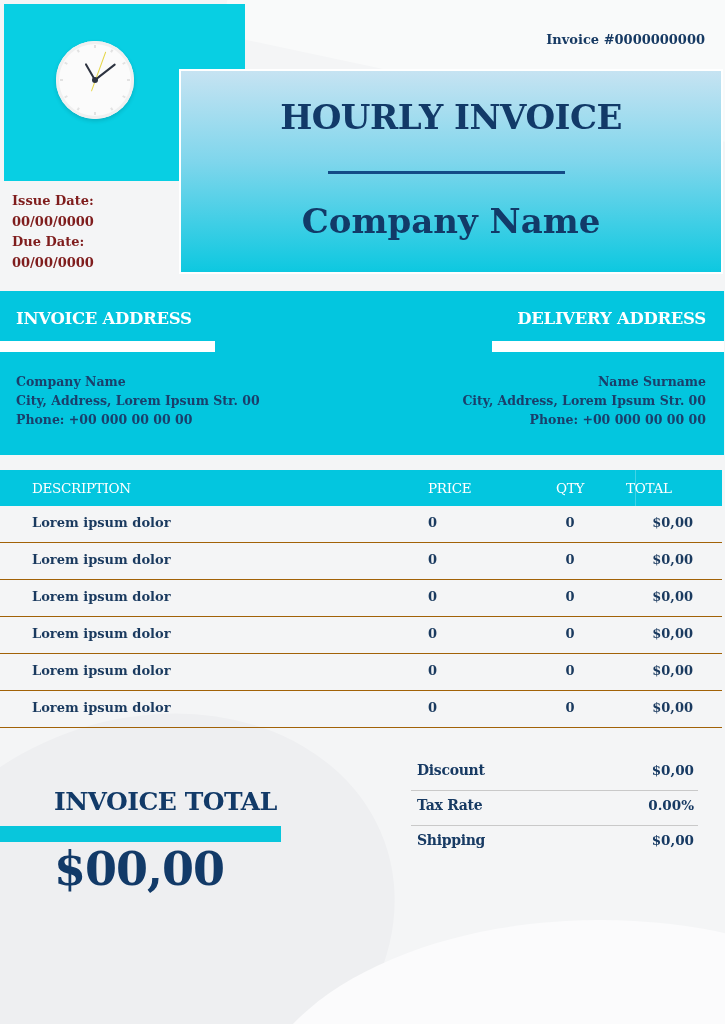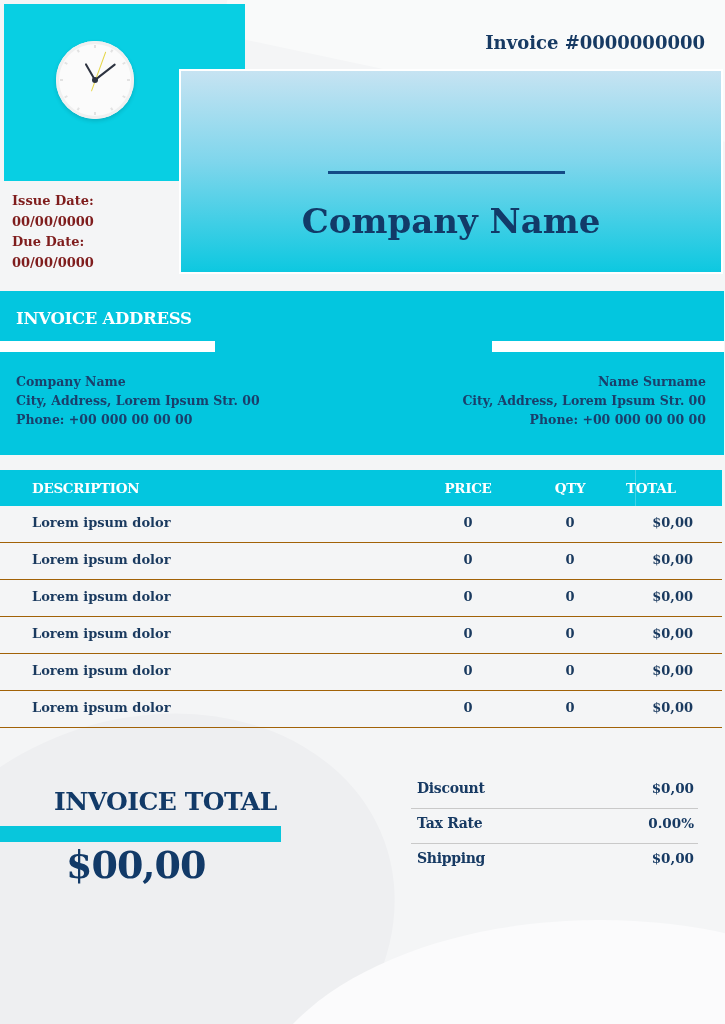--- a/index.html
+++ b/index.html
@@ -43,21 +43,21 @@
   .hand.minute { width: 2px; height: 26px; background: #2d3340; transform: rotate(52deg); }
   .hand.second { width: 1px; height: 30px; background: #e6d64a; transform: rotate(20deg); left: 39px; }
   .hand.second-tail { width: 1px; height: 12px; background: #e6d64a; transform: rotate(200deg); left: 39px; }
   .clock .pin { position: absolute; left: 36px; top: 36px; width: 6px; height: 6px; border-radius: 50%; background: #2d3340; }
 
   .dates {
     left: 12px; top: 191px; font-size: 13px; font-weight: bold; line-height: 20.5px; color: #7f1d1d;
   }
 
   .invoice-number {
-    right: 20px; top: 32px; font-size: 18px; font-weight: bold; color: #173a63;
+    right: 20px; top: 32px; font-size: 13px; font-weight: bold; color: #173a63;
   }
 
   
   .banner {
     left: 179px; top: 69px; width: 544px; height: 205px;
     border: 2px solid #ffffff;
     background: linear-gradient(to bottom, #c6e3f2 0%, #7fd6ec 45%, #0dc8e0 100%);
     text-align: center;
   }
   .banner-title {
@@ -93,24 +93,24 @@
   .addr-lines.right { right: 18px; text-align: right; }
 
   
   .items {
     left: 0; top: 470px; width: 722px;
   }
   .items-head {
     height: 36px; background: #03c6df; position: relative;
   }
   .items-head span {
-    position: absolute; top: 10px; font-size: 13.5px; font-weight: bold; color: #ffffff; letter-spacing: -0.3px;
+    position: absolute; top: 10px; font-size: 13.5px; font-weight: normal; color: #ffffff; letter-spacing: -0.3px;
   }
   .col-desc { left: 32px; }
-  .col-price { left: 428px; width: 80px; text-align: center; }
+  .col-price { left: 428px; width: 80px; text-align: left; }
   .col-qty { left: 530px; width: 80px; text-align: center; }
   .col-total { left: 626px; width: 80px; }
   .items-head .divider {
     position: absolute; left: 635px; top: 0; width: 1px; height: 36px; background: rgba(255,255,255,0.25);
   }
   .item-row {
     height: 37px; position: relative; border-bottom: 1px solid #a16207;
   }
   .item-row span {
     position: absolute; top: 9px; font-size: 13px; font-weight: bold; color: #1a3a5f;
@@ -118,26 +118,26 @@
   .item-row .col-total { text-align: right; width: 70px; left: 623px; }
 
   
   .total-label {
     left: 54px; top: 787px; font-size: 25px; font-weight: bold; color: #123a68; letter-spacing: -0.5px;
   }
   .total-bar {
     left: 0; top: 826px; width: 281px; height: 16px; background: #08c6dc;
   }
   .total-amount {
-    left: 54px; top: 842px; font-size: 38px; font-weight: bold; color: #123a68; letter-spacing: -1px; margin-left: 12px;
+    left: 54px; top: 842px; font-size: 46px; font-weight: bold; color: #123a68; letter-spacing: -1px;
   }
 
   
   .summary {
-    left: 411px; top: 774px; width: 287px;
+    left: 411px; top: 756px; width: 287px;
   }
   .summary-row {
     height: 35px; position: relative; border-bottom: 1px solid #c9c9c9;
   }
   .summary-row:last-child { border-bottom: none; }
   .summary-row .label {
     position: absolute; left: 6px; top: 6px; font-size: 14px; font-weight: bold; color: #173a63; letter-spacing: -0.3px;
   }
   .summary-row .value {
     position: absolute; right: 4px; top: 6px; font-size: 13.5px; font-weight: bold; color: #173a63;
@@ -175,26 +175,28 @@
 <div class="abs dates">
   <div>Issue Date:</div>
   <div>00/00/0000</div>
   <div>Due Date:</div>
   <div>00/00/0000</div>
 </div>
 
 <div class="abs invoice-number">Invoice #0000000000</div>
 
 <div class="abs banner">
+  <div class="banner-title">HOURLY INVOICE</div>
   <div class="banner-rule"></div>
   <div class="banner-company">Company Name</div>
 </div>
 
 <div class="abs addr-band">
   <div class="addr-heading left">INVOICE ADDRESS</div>
+  <div class="addr-heading right">DELIVERY ADDRESS</div>
   <div class="addr-strip left"></div>
   <div class="addr-strip right"></div>
   <div class="addr-lines left">
     <div>Company Name</div>
     <div>City, Address, Lorem Ipsum Str. 00</div>
     <div>Phone:  +00 000 00 00 00</div>
   </div>
   <div class="addr-lines right">
     <div>Name Surname</div>
     <div>City, Address, Lorem Ipsum Str. 00</div>

